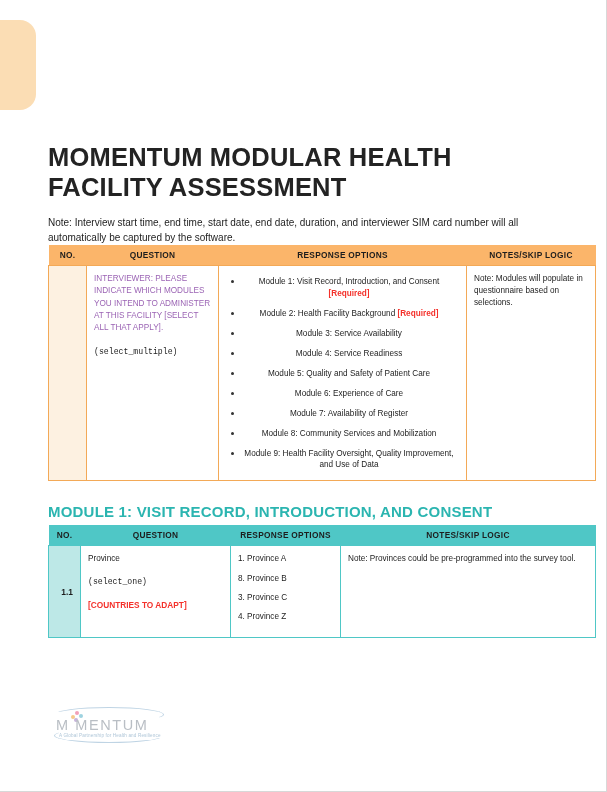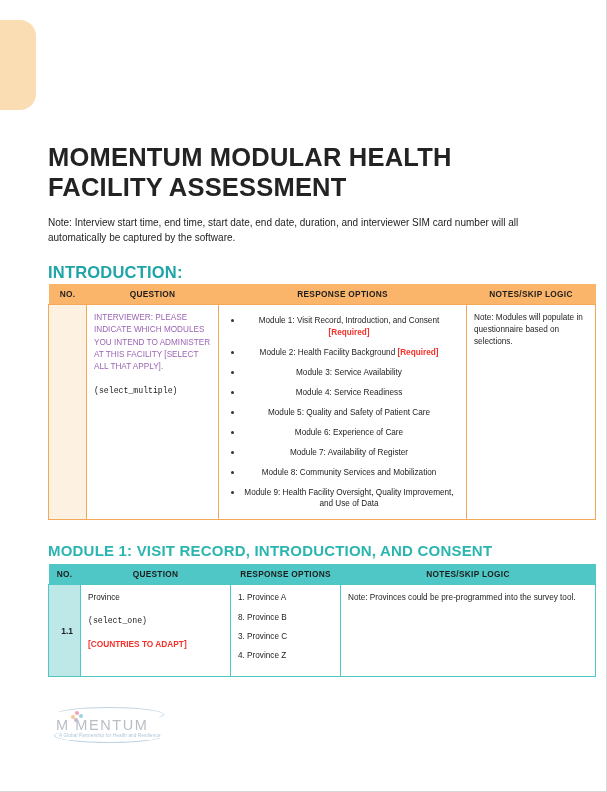--- a/index.html
+++ b/index.html
@@ -291,21 +291,20 @@
 
   <div class="masthead">
     <div class="orange-tab"></div>
   </div>
 
   <div class="content">
 
     <h1 class="doc-title">MOMENTUM MODULAR HEALTH FACILITY ASSESSMENT</h1>
     <p class="note-para">Note: Interview start time, end time, start date, end date, duration, and interviewer SIM card number will all automatically be captured by the software.</p>
 
-    <h2 class="section-head">INTRODUCTION:</h2>
 
     <table class="qtable t-orange">
       <colgroup>
         <col style="width:38px">
         <col style="width:132px">
         <col style="width:248px">
         <col style="width:">
       </colgroup>
       <thead>
         <tr>

